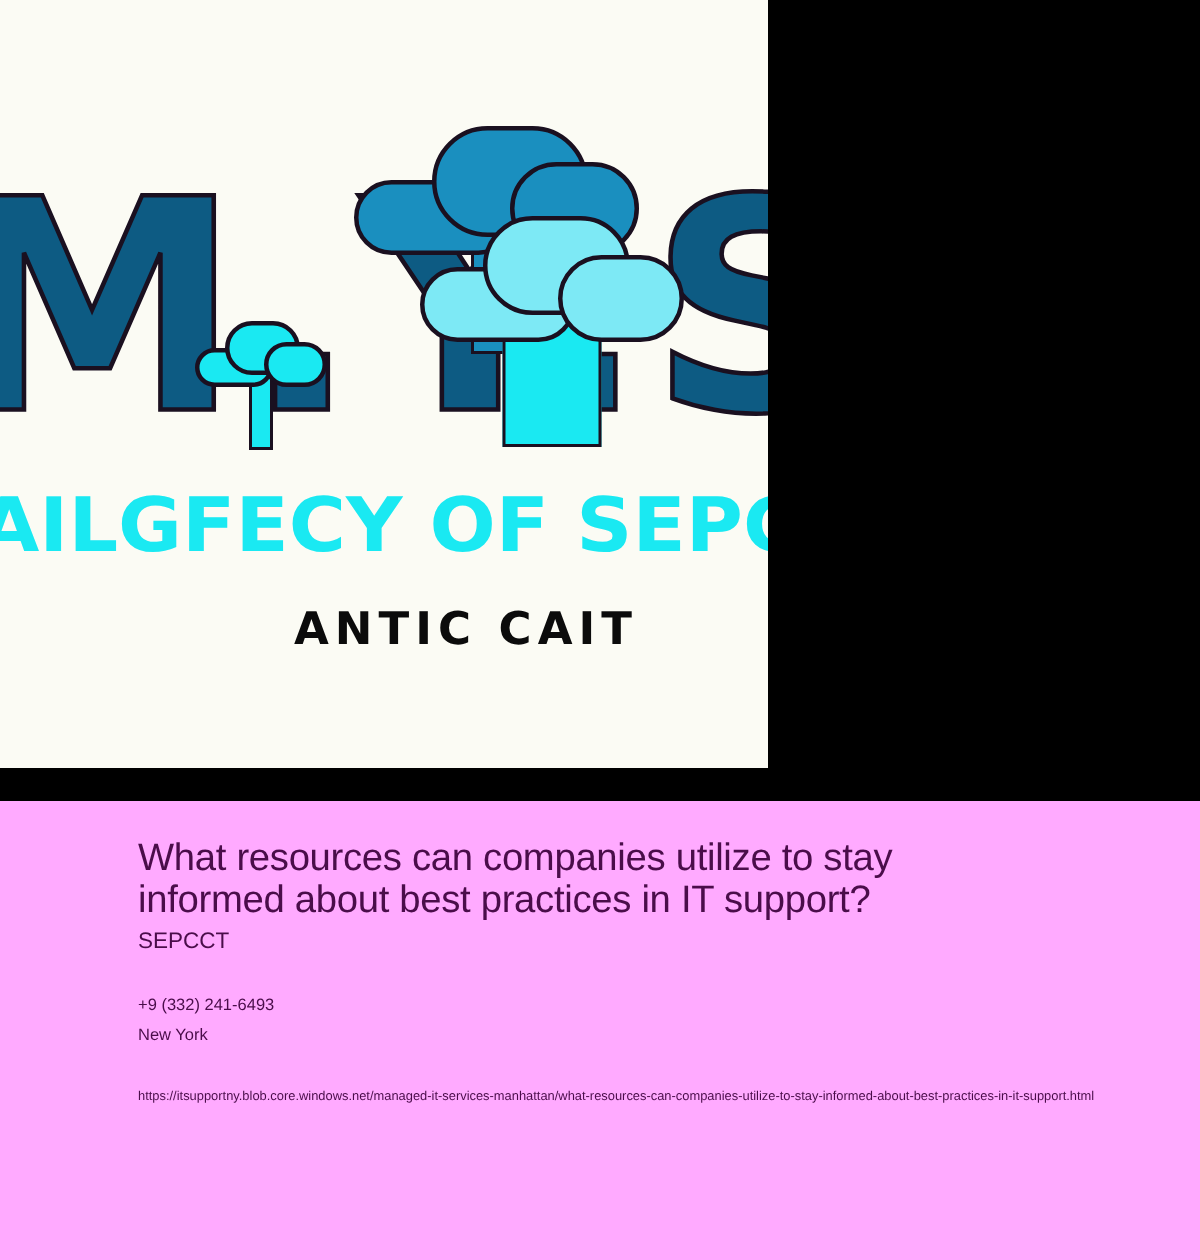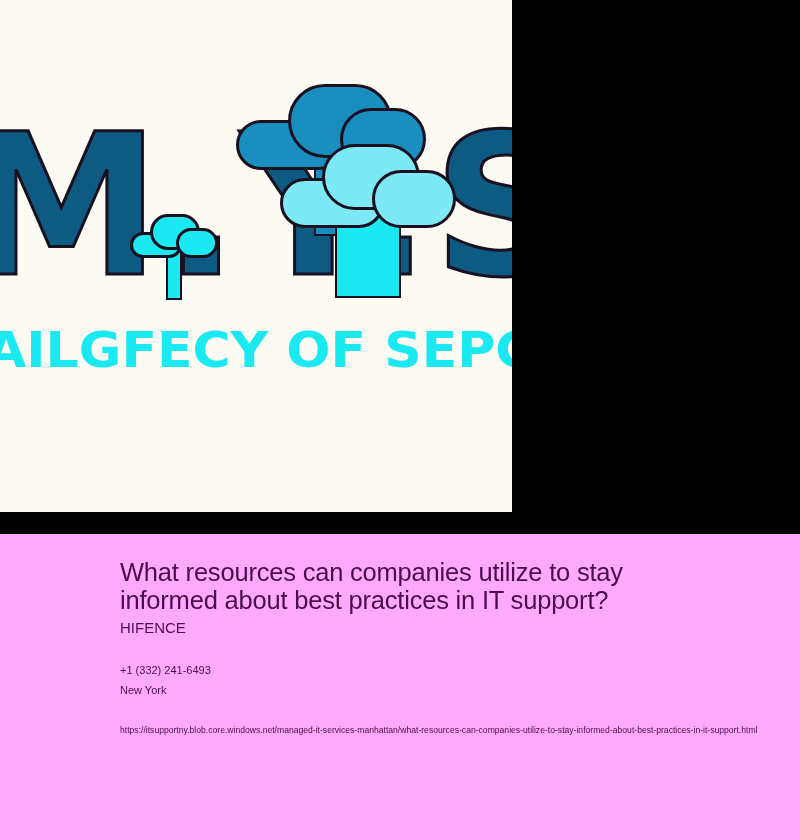--- a/index.html
+++ b/index.html
@@ -128,21 +128,21 @@
 
   
   .panel {
     position: absolute;
     left: 0;
     top: 534px;
     width: 800px;
     height: 306px;
     background: #ffaaff;
     box-sizing: border-box;
-    padding: 24px 60px 0 120px;
+    padding: 24px 60px 0 92px;
   }
   .panel-title {
     margin: 0;
     font-family: "Liberation Sans", sans-serif;
     font-weight: normal;
     font-size: 25.5px;
     line-height: 28px;
     color: #4a0d4a;
     letter-spacing: -0.2px;
     max-width: 600px;
@@ -201,32 +201,33 @@
 
       <div class="tree tree-c">
         <div class="trunk"></div>
         <div class="puff p1"></div>
         <div class="puff p2"></div>
         <div class="puff p3"></div>
       </div>
 
       <div class="hero-tagline">AILGFECY OF SEPCCT</div>
 
+      <div class="hero-subtagline">ANTIC CAIT</div>
 
     </div>
   </div>
 
   <div class="panel">
 
     <h1 class="panel-title">What resources can companies utilize to stay informed about best practices in IT support?</h1>
 
-    <div class="panel-brand">HIFENCE</div>
+    <div class="panel-brand">SEPCCT</div>
 
     <div class="contact-block">
-      <div class="contact-line">+1 (332) 241-6493</div>
+      <div class="contact-line">+9 (332) 241-6493</div>
       <div class="contact-line">New York</div>
     </div>
 
     <div class="panel-url">https://itsupportny.blob.core.windows.net/managed-it-services-manhattan/what-resources-can-companies-utilize-to-stay-informed-about-best-practices-in-it-support.html</div>
 
   </div>
 
 </div>
 
 </body></html>

